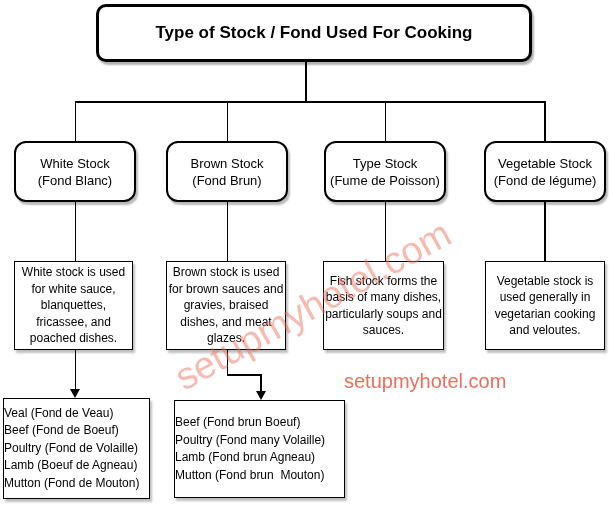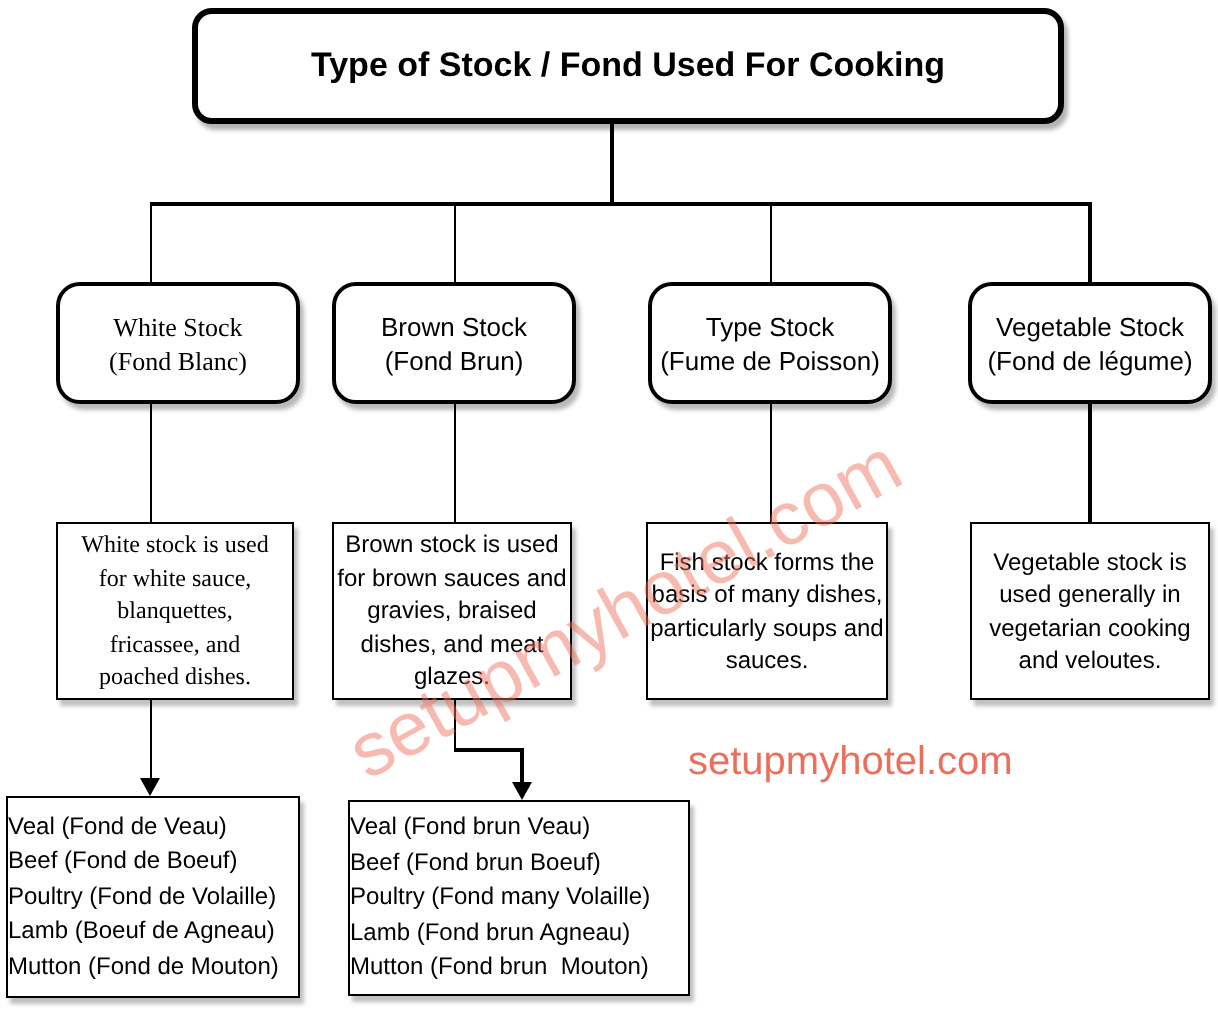--- a/index.html
+++ b/index.html
@@ -97,21 +97,21 @@
   .wm-brand {
     position: absolute;
     left: 344px; top: 370px;
     font-size: 20px;
     color: #ec6e5b;
     white-space: nowrap;
     z-index: 5;
     pointer-events: none;
   }
   
-  .col-white  { left: 28px; font-family: Liberation Serif, serif; }
+  .col-white  { left: 14px; }
   .col-brown  { left: 166px; }
   .col-fish   { left: 324px; }
   .col-veg    { left: 484px; }
 </style>
 </head>
 <body>
 
 <div class="canvas">
 
   <div class="title-box">
@@ -185,21 +185,20 @@
   <div class="arrowhead" style="left:256px; top:391px;"></div>
 
   <div class="list-box" style="left:3px; top:398px; width:145px; height:99px;">
       <div>Veal (Fond de Veau)</div>
       <div>Beef (Fond de Boeuf)</div>
       <div>Poultry (Fond de Volaille)</div>
       <div>Lamb (Boeuf de Agneau)</div>
       <div>Mutton (Fond de Mouton)</div>
     </div>
   <div class="list-box" style="left:174px; top:400px; width:169px; height:96px;">
-      <div>Veal (Fond brun Veau)</div>
       <div>Beef (Fond brun Boeuf)</div>
       <div>Poultry (Fond many Volaille)</div>
       <div>Lamb (Fond brun Agneau)</div>
       <div>Mutton (Fond brun  Mouton)</div>
     </div>
 
   <div class="wm-diagonal">setupmyhotel.com</div>
   <div class="wm-brand">setupmyhotel.com</div>
 
 </div>

